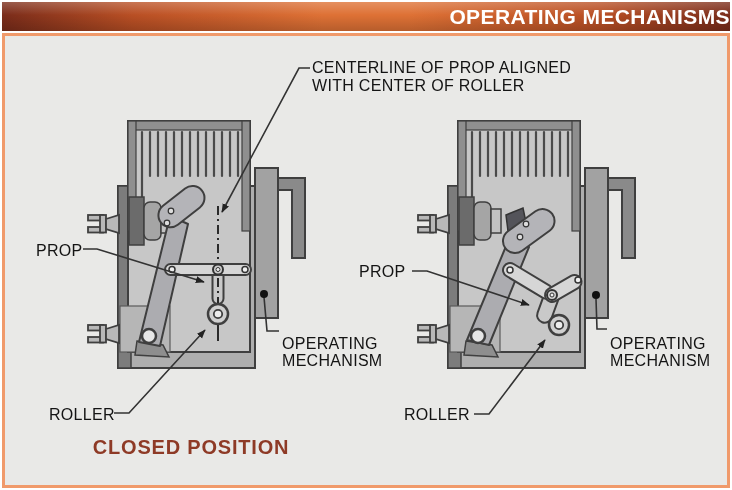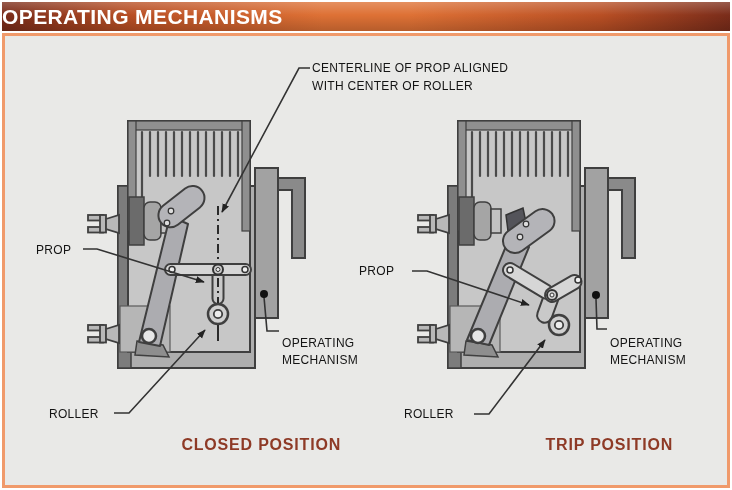--- a/index.html
+++ b/index.html
@@ -2,42 +2,42 @@
 <html><head>
 <meta charset="utf-8">
 <style>
   html,body{margin:0;padding:0;background:#ffffff;}
   .stage{
     position:relative;width:732px;height:490px;background:#ffffff;overflow:hidden;
     font-family:"Liberation Sans","DejaVu Sans",sans-serif;
   }
   .title-bar{
     position:absolute;left:2px;right:2px;top:2px;height:29px;
-    display:flex;align-items:center;justify-content:flex-start;
+    display:flex;align-items:center;justify-content:flex-end;
     background-image:
       linear-gradient(180deg, rgba(255,255,255,0.22), rgba(255,255,255,0) 45%, rgba(0,0,0,0.18)),
       linear-gradient(90deg,#7a2c1a 0%,#b94f24 18%,#de7135 44%,#de7135 56%,#b94f24 82%,#7a2c1a 100%);
   }
   .title-text{
     color:#ffffff;font-weight:bold;font-size:21px;letter-spacing:0.4px;
   }
   .content-box{
     position:absolute;left:2px;right:2px;top:33px;bottom:2px;
     border:3px solid #f09a6b;background:#e9e9e7;box-sizing:border-box;
   }
   .overlay{position:absolute;left:0;top:0;width:732px;height:490px;}
   .lbl{
-    position:absolute;color:#141414;font-size:12px;letter-spacing:0.3px;
+    position:absolute;color:#141414;font-size:16px;letter-spacing:0.3px;
     line-height:17px;white-space:pre-line;
   }
   .lbl.two{line-height:17px;margin-top:11px;}
   .note{line-height:18px;}
   .caption{
-    position:absolute;color:#8e3a26;font-weight:bold;font-size:16px;
-    letter-spacing:0.8px;width:300px;text-align:right;white-space:nowrap;
+    position:absolute;color:#8e3a26;font-weight:bold;font-size:20px;
+    letter-spacing:0.8px;width:300px;text-align:center;white-space:nowrap;
   }
 </style>
 </head>
 <body>
 
 <div class="stage">
 
   <div class="title-bar">
     <span class="title-text">OPERATING MECHANISMS</span>
   </div>
@@ -165,15 +165,14 @@
   <div class="lbl" style="left:36px;top:242px;">PROP</div>
   <div class="lbl" style="left:49px;top:406px;">ROLLER</div>
   <div class="lbl two" style="left:282px;top:324px;">OPERATING
 MECHANISM</div>
   <div class="caption" style="left:41px;top:436px;">CLOSED POSITION</div>
 
   <div class="lbl" style="left:359px;top:263px;">PROP</div>
   <div class="lbl" style="left:404px;top:406px;">ROLLER</div>
   <div class="lbl two" style="left:610px;top:324px;">OPERATING
 MECHANISM</div>
-  <div class="caption" style="left:373px;top:436px;">TRIP POSITION</div>
 
 </div>
 
 </body></html>

